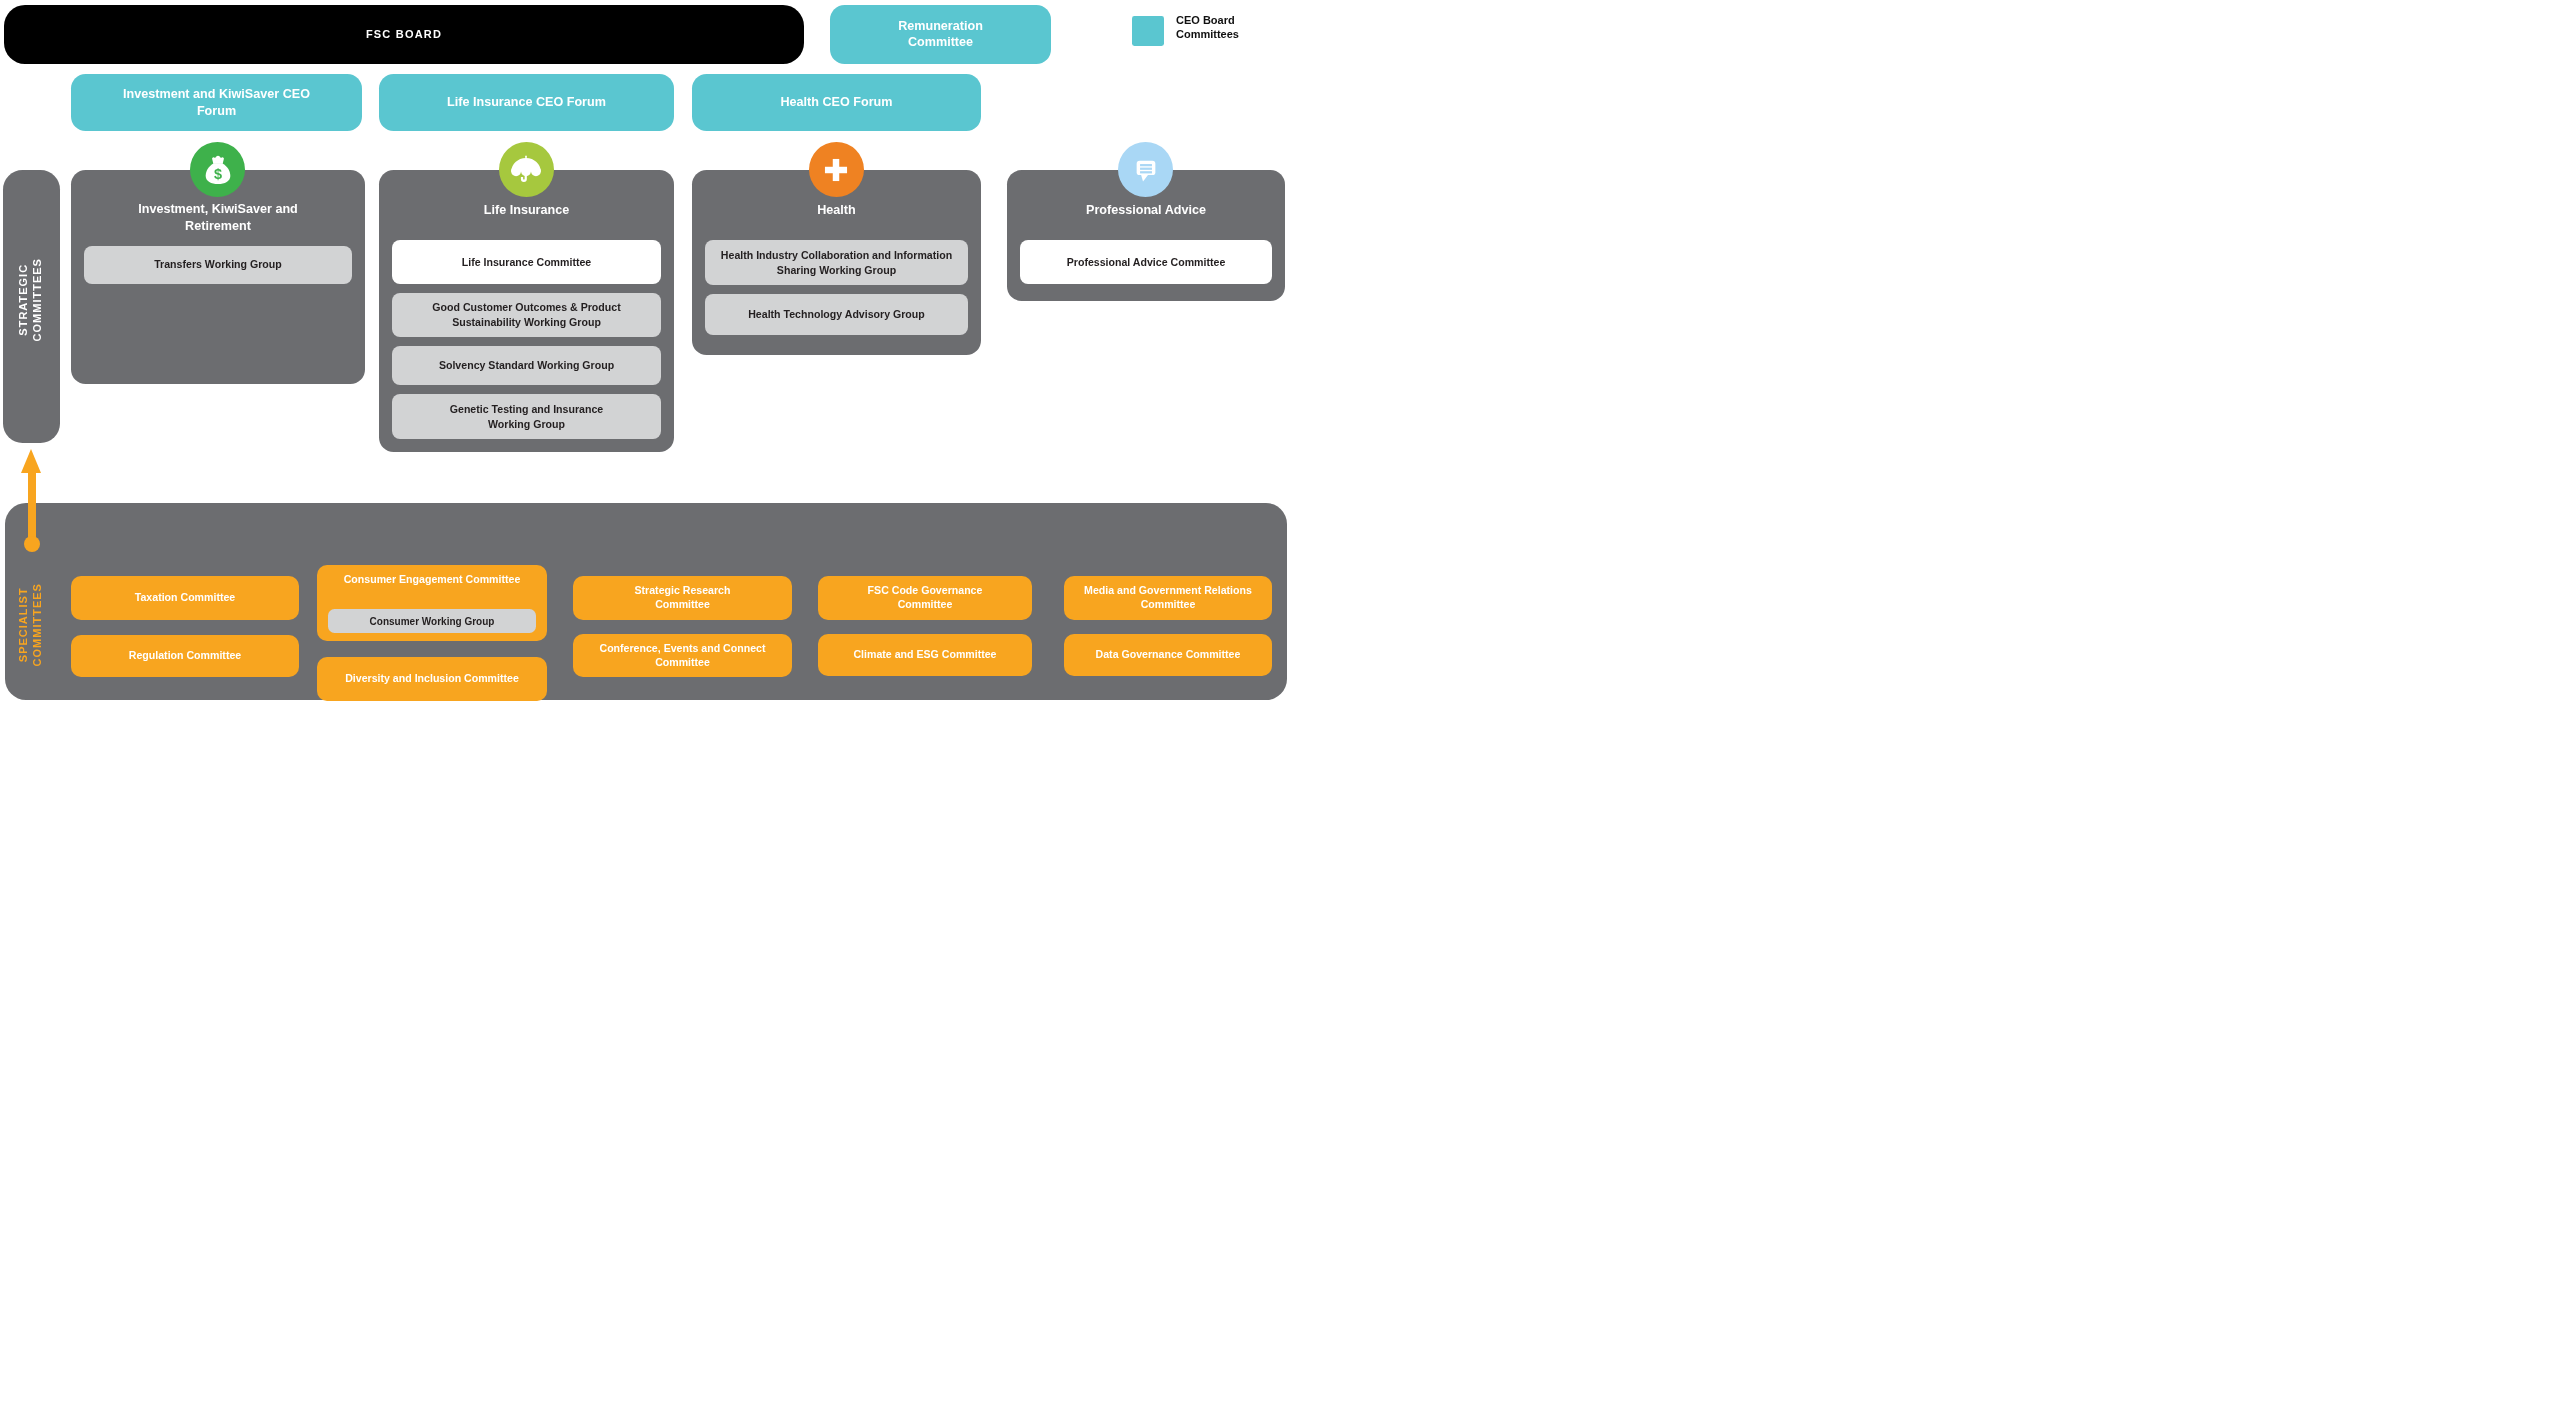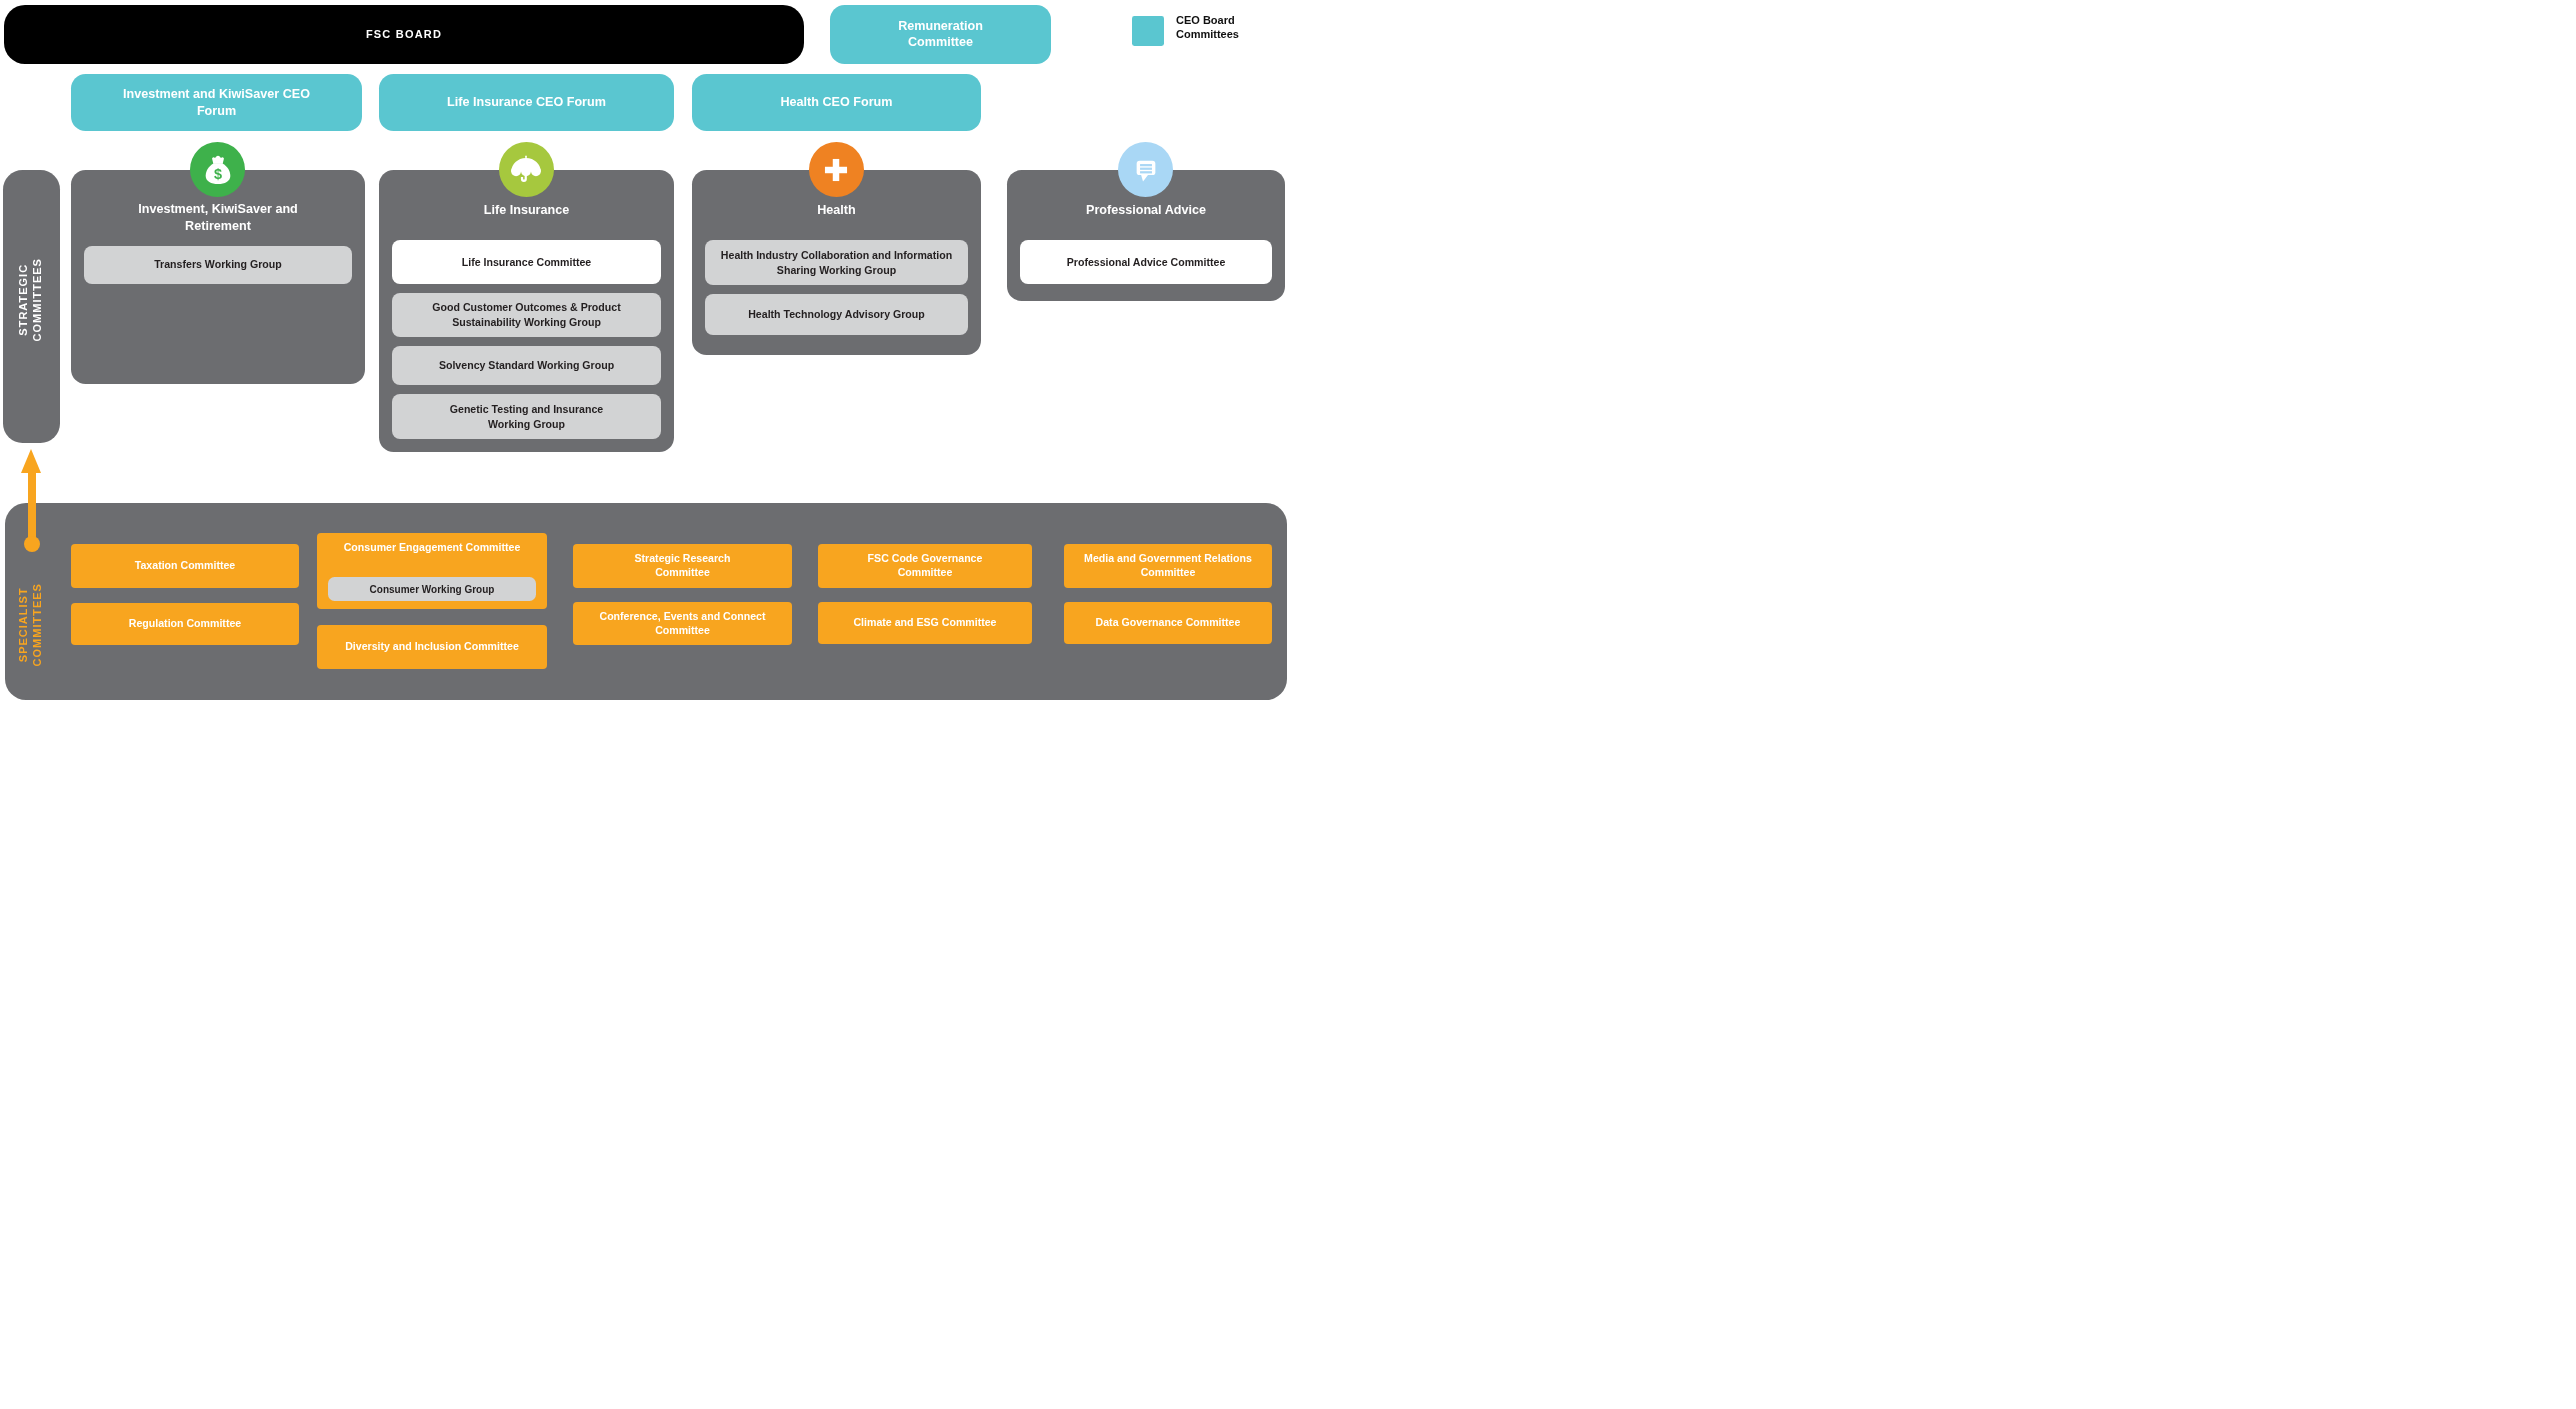--- a/index.html
+++ b/index.html
@@ -50,21 +50,21 @@
   .icon-badge{position:absolute;top:-28px;left:50%;margin-left:-28px;width:55px;height:55px;border-radius:50%;
               display:flex;align-items:center;justify-content:center;}
 
   
   .panel{left:4.9px;top:503px;width:1282px;height:197px;background:#6c6d70;border-radius:21px;}
   .arrow-shaft{left:28px;top:473px;width:8px;height:71px;background:#f8a51f;}
   .arrow-head{left:21px;top:449px;width:0;height:0;border-left:10.6px solid transparent;
               border-right:10.6px solid transparent;border-bottom:24px solid #f8a51f;}
   .arrow-dot{left:23.6px;top:536px;width:16px;height:16px;border-radius:50%;background:#f8a51f;}
 
-  .obox{background:#f8a51f;border-radius:4px;color:#ffffff;font-size:10.6px;font-weight:bold;line-height:1.3;}
+  .obox{background:#f8a51f;border-radius:10px;color:#ffffff;font-size:10.6px;font-weight:bold;line-height:1.3;margin-top:32px;}
   .obox span{display:inline-block;padding:0 6.5px;}
   .tax{left:71px;top:544px;width:228px;height:44px;}
   .reg{left:71px;top:603px;width:228px;height:42px;}
   .consumer{left:317px;top:533px;width:230px;height:76px;display:block;text-align:center;}
   .consumer .clabel{padding-top:7.3px;line-height:1.35;}
   .consumer-wg{position:absolute;left:10.6px;right:10.6px;bottom:8px;height:24px;border-radius:6.5px;background:#d2d3d4;
                color:#231f20;font-size:10px;font-weight:bold;display:flex;align-items:center;justify-content:center;}
   .diversity{left:317px;top:625px;width:230px;height:44px;}
   .diversity span{max-width:179px;}
   .research{left:573px;top:544px;width:219px;height:44px;}

